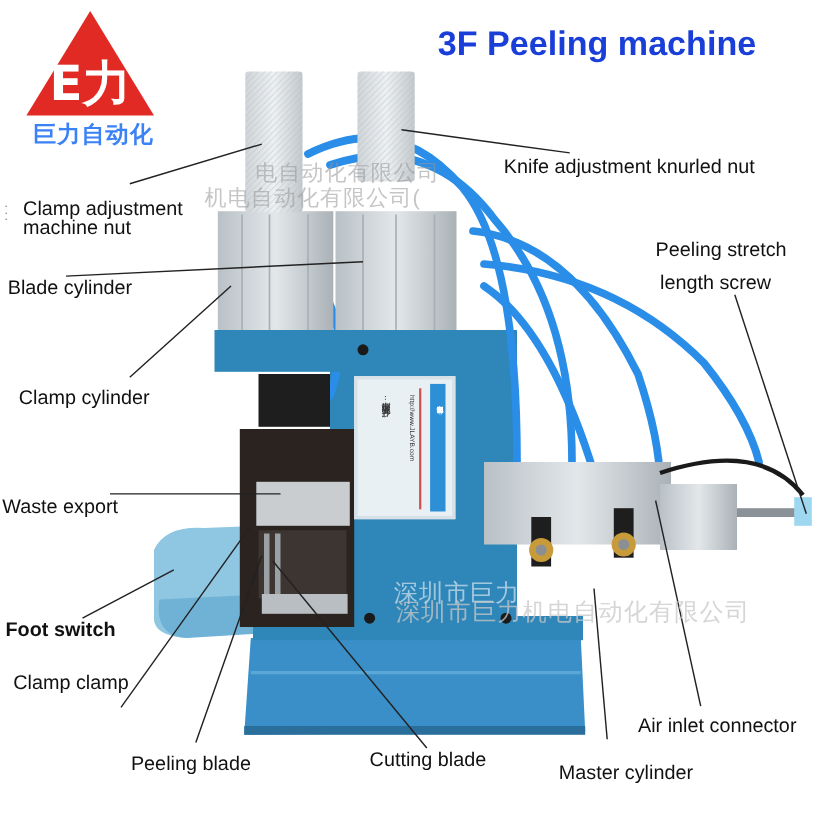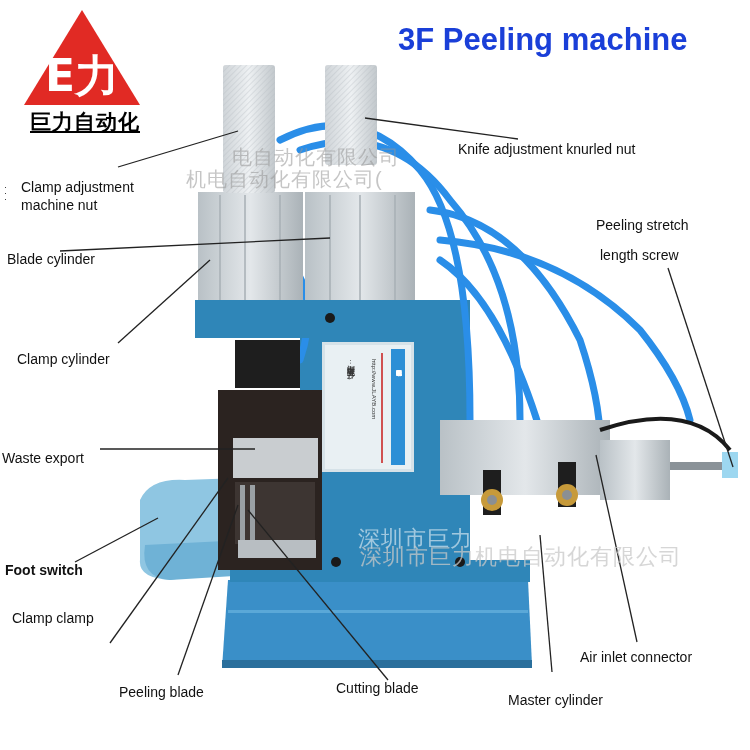--- a/index.html
+++ b/index.html
@@ -1,19 +1,19 @@
 <!DOCTYPE html>
 <html><head>
 <meta charset="utf-8">
 <style>
   html,body{margin:0;padding:0;background:#ffffff;}
   body{width:750px;height:750px;position:relative;overflow:hidden;font-family:"Liberation Sans","DejaVu Sans",sans-serif;}
-  .label{position:absolute;font-size:14px;color:#111;white-space:nowrap;line-height:1;}
+  .label{position:absolute;font-size:18px;color:#111;white-space:nowrap;line-height:1;}
   .title{position:absolute;left:398px;top:22px;font-size:31px;font-weight:bold;color:#1a3fd8;white-space:nowrap;}
-  .logo-text{position:absolute;left:30px;top:108px;font-size:21px;font-weight:bold;color:#000000;letter-spacing:1px;white-space:nowrap;text-decoration:underline;}
+  .logo-text{position:absolute;left:30px;top:108px;font-size:21px;font-weight:bold;color:#3b82f6;letter-spacing:1px;white-space:nowrap;}
   .watermark{position:absolute;font-size:22px;color:rgba(255,255,255,0.55);white-space:nowrap;letter-spacing:1px;}
   .watermark.dark{color:rgba(150,150,150,0.55);}
   svg{position:absolute;left:0;top:0;}
   .plate{position:absolute;left:322px;top:342px;width:92px;height:130px;background:#e9f0f3;border:3px solid #d6e2e8;box-sizing:border-box;}
   .plate-stripe{position:absolute;right:6px;top:4px;width:14px;height:116px;background:#2d8fd6;}
   .plate-red{position:absolute;right:28px;top:8px;width:2px;height:110px;background:#d05050;}
   .plate-text{position:absolute;font-size:6px;color:#333;writing-mode:vertical-rl;white-space:nowrap;}
   .dots{position:absolute;left:4px;top:184px;font-size:9px;line-height:6px;color:#222;}
 </style>
 </head>

